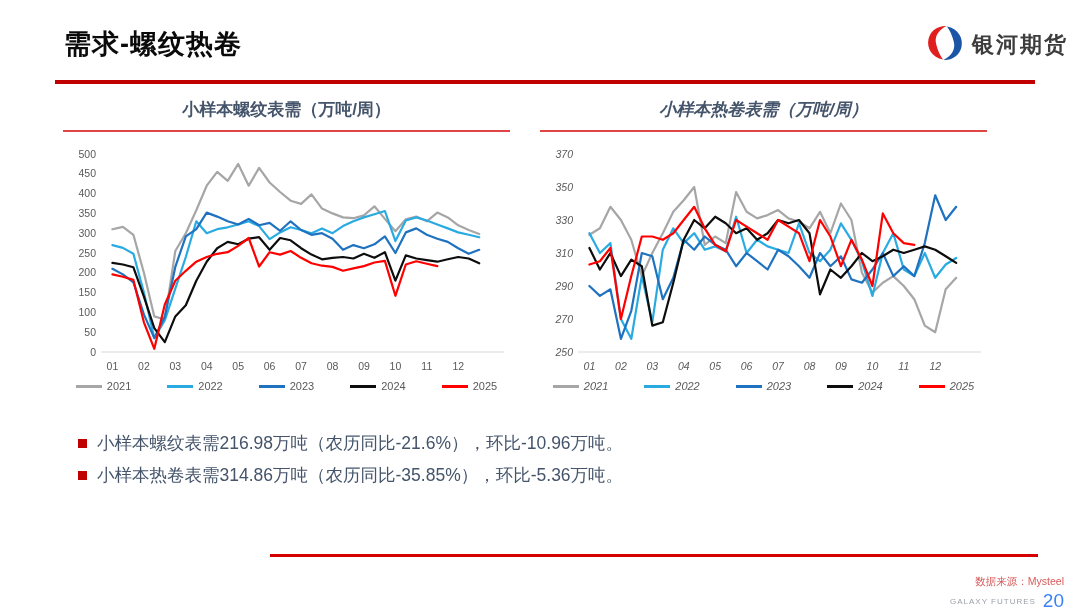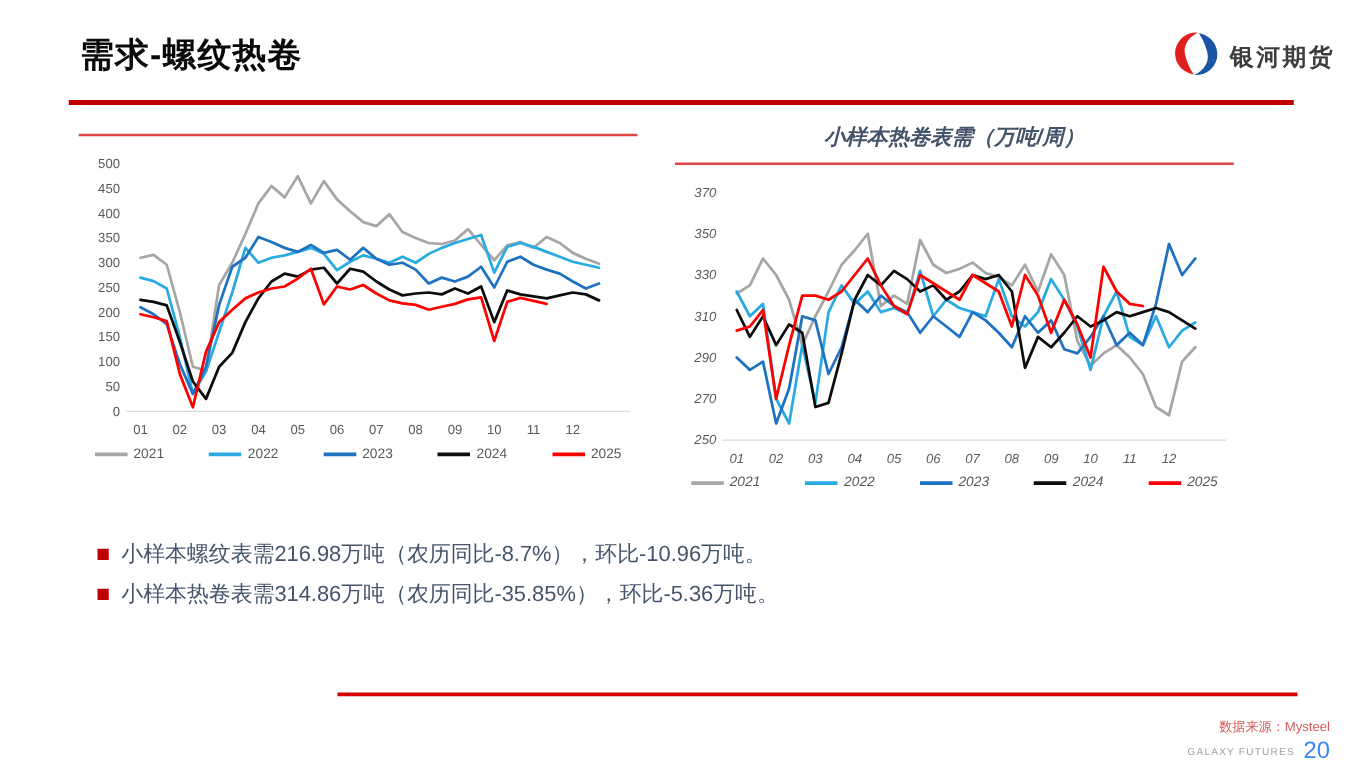--- a/index.html
+++ b/index.html
@@ -4,21 +4,21 @@
 <style>
   html,body{margin:0;padding:0;background:#e9e9e9;}
   .slide{
     position:relative;width:1080px;height:608px;background:#ffffff;
     font-family:"Liberation Sans","DejaVu Sans",sans-serif;overflow:hidden;padding-left:28px;
   }
   
   .page-title{position:absolute;left:64px;top:26px;font-size:27px;font-weight:bold;color:#0a0a0a;letter-spacing:1px;}
   .header-rule{position:absolute;left:55px;top:80px;width:980px;height:4px;background:#c00000;}
   .logo{position:absolute;right:40px;top:24px;display:flex;align-items:center;gap:8px;}
-  .logo-text{font-size:19px;font-weight:bold;color:#3d3d3d;letter-spacing:2px;}
+  .logo-text{font-size:22px;font-weight:bold;color:#3d3d3d;letter-spacing:2px;}
   
   .panel{position:absolute;top:98px;width:447px;}
   .panel-left{left:63px;}
   .panel-right{left:540px;font-style:italic;}
   .chart-title{text-align:center;font-size:17px;font-weight:bold;color:#44546a;}
   .title-rule{height:2px;background:#e04545;margin-top:9px;}
   svg.chart{display:block;margin-top:14px;}
   .tick{font-size:10.5px;fill:#595959;font-family:"Liberation Sans",sans-serif;}
   .legend{display:flex;justify-content:center;align-items:center;gap:36px;margin-top:2px;}
   .legend-item{display:flex;align-items:center;gap:5px;}
@@ -49,20 +49,21 @@
     <span>
       <svg width="38" height="38" viewBox="0 0 38 38">
         <path d="M21 2.5 C32 4.5 37.5 14 35.5 23 C33.5 31.5 26 36.5 17.5 36 C25.5 32 29.8 25.5 27.8 17.8 C26.2 11.6 24 6.5 21 2.5 Z" fill="#1b55a5"></path>
         <path d="M17 35.5 C6 33.5 0.5 24 2.5 15 C4.5 6.5 12 1.5 20.5 2 C12.5 6 8.2 12.5 10.2 20.2 C11.8 26.4 14 31.5 17 35.5 Z" fill="#e0201f"></path>
       </svg>
     </span>
     <span class="logo-text">银河期货</span>
   </div>
 
   <div class="panel panel-left">
+    <div class="chart-title">小样本螺纹表需（万吨/周）</div>
     <div class="title-rule"></div>
     <svg class="chart" width="447" height="232">
         <text class="tick" x="33" y="209.5" text-anchor="end">0</text>
         <text class="tick" x="33" y="189.7" text-anchor="end">50</text>
         <text class="tick" x="33" y="169.9" text-anchor="end">100</text>
         <text class="tick" x="33" y="150.1" text-anchor="end">150</text>
         <text class="tick" x="33" y="130.3" text-anchor="end">200</text>
         <text class="tick" x="33" y="110.5" text-anchor="end">250</text>
         <text class="tick" x="33" y="90.7" text-anchor="end">300</text>
         <text class="tick" x="33" y="70.9" text-anchor="end">350</text>
@@ -162,21 +163,21 @@
         <span class="legend-item">
           <span class="legend-swatch" style="background: rgb(255, 0, 0);"></span>
           <span class="legend-label">2025</span>
         </span>
       </div>
   </div>
 
   <div class="bullets">
     <div class="bullet">
       <span class="bullet-marker"></span>
-      <span class="bullet-text">小样本螺纹表需216.98万吨（农历同比-8.7%），环比-10.96万吨。</span>
+      <span class="bullet-text">小样本螺纹表需216.98万吨（农历同比-21.6%），环比-10.96万吨。</span>
     </div>
     <div class="bullet">
       <span class="bullet-marker"></span>
       <span class="bullet-text">小样本热卷表需314.86万吨（农历同比-35.85%），环比-5.36万吨。</span>
     </div>
   </div>
 
   <div class="footer-rule"></div>
   <div class="footer-meta">
     <div class="footer-source">数据来源：Mysteel</div>

